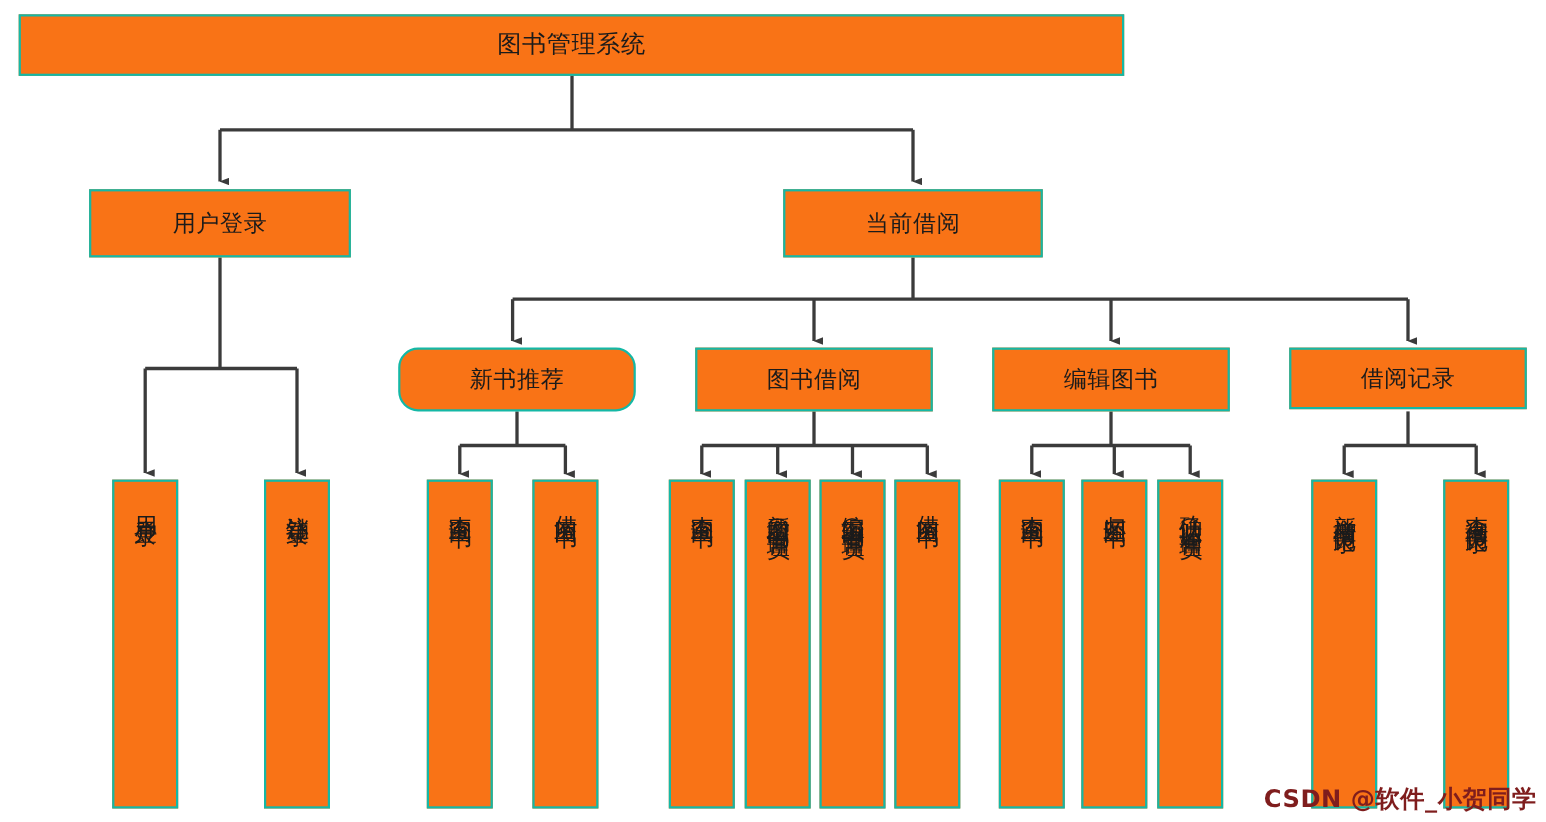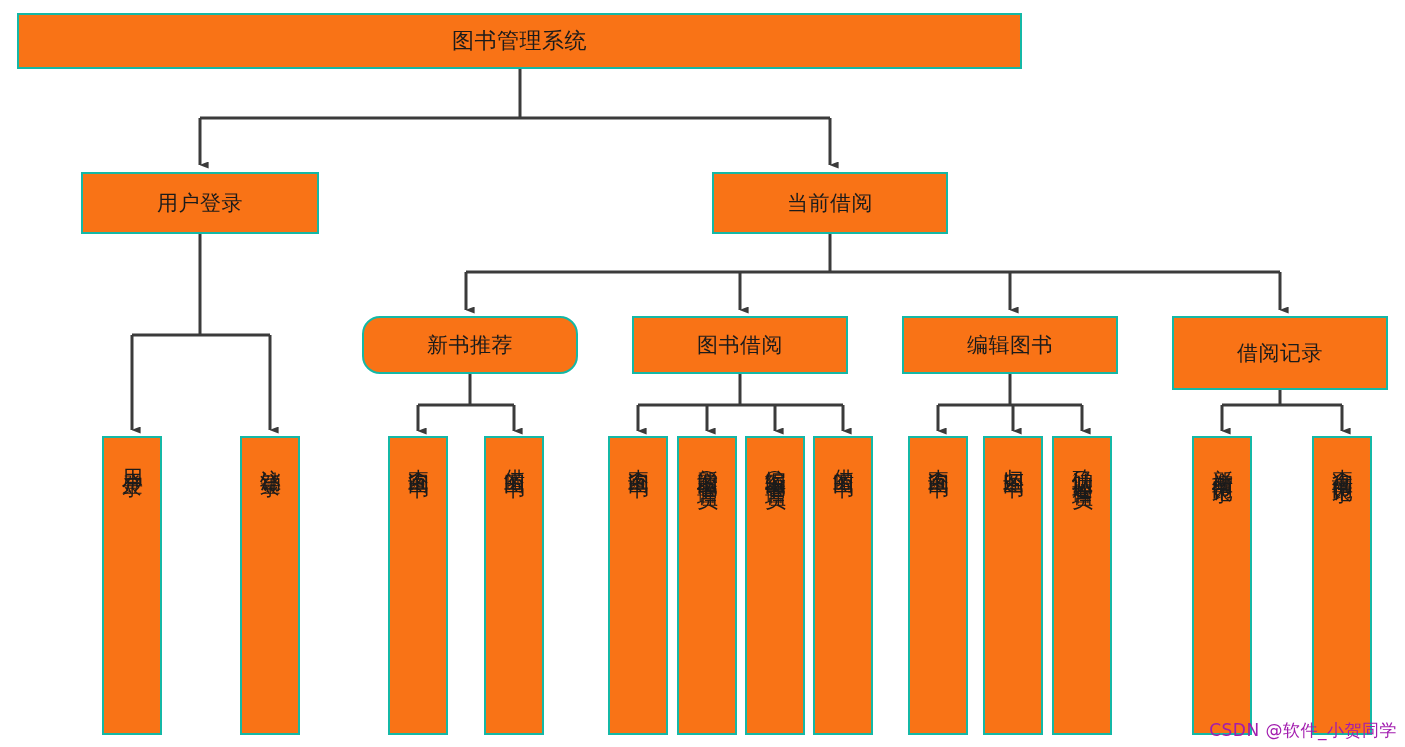--- a/index.html
+++ b/index.html
@@ -58,25 +58,26 @@
     letter-spacing: 3px;
     font-size: 21px;
   }
   .node.root .node-label {
     font-size: 22px;
   }
   .watermark {
     position: absolute;
     right: 8px;
     bottom: 5px;
-    font-size: 17px;
-    color: #a21caf;
+    font-size: 22px;
+    color: #7f1d1d;
     letter-spacing: 0.5px;
     white-space: nowrap;
     font-family: "DejaVu Sans", "Liberation Sans", sans-serif;
+    font-weight: bold;
   }
 </style>
 </head>
 <body>
 
 <div id="diagram-root">
 
   <svg class="connectors" viewBox="0 0 1405 747" xmlns="http://www.w3.org/2000/svg">
     <defs>
       <marker id="arrowhead" markerWidth="7" markerHeight="9" refX="3.5" refY="8.6" orient="auto" markerUnits="userSpaceOnUse">
@@ -154,21 +155,21 @@
 
   <div class="node" style="left: 362px; top: 316px; width: 216px; height: 58px; border-radius: 18px;">
     <span class="node-label">新书推荐</span>
   </div>
   <div class="node" style="left: 632px; top: 316px; width: 216px; height: 58px;">
     <span class="node-label">图书借阅</span>
   </div>
   <div class="node" style="left: 902px; top: 316px; width: 216px; height: 58px;">
     <span class="node-label">编辑图书</span>
   </div>
-  <div class="node" style="left: 1172px; top: 316px; width: 216px; height: 74px;">
+  <div class="node" style="left: 1172px; top: 316px; width: 216px; height: 56px;">
     <span class="node-label">借阅记录</span>
   </div>
 
   <div class="node vertical" style="left: 102px; top: 436px; width: 60px; height: 299px;">
     <span class="node-label">用户登录</span>
   </div>
   <div class="node vertical" style="left: 240px; top: 436px; width: 60px; height: 299px;">
     <span class="node-label">注销登录</span>
   </div>
   <div class="node vertical" style="left: 388px; top: 436px; width: 60px; height: 299px;">

